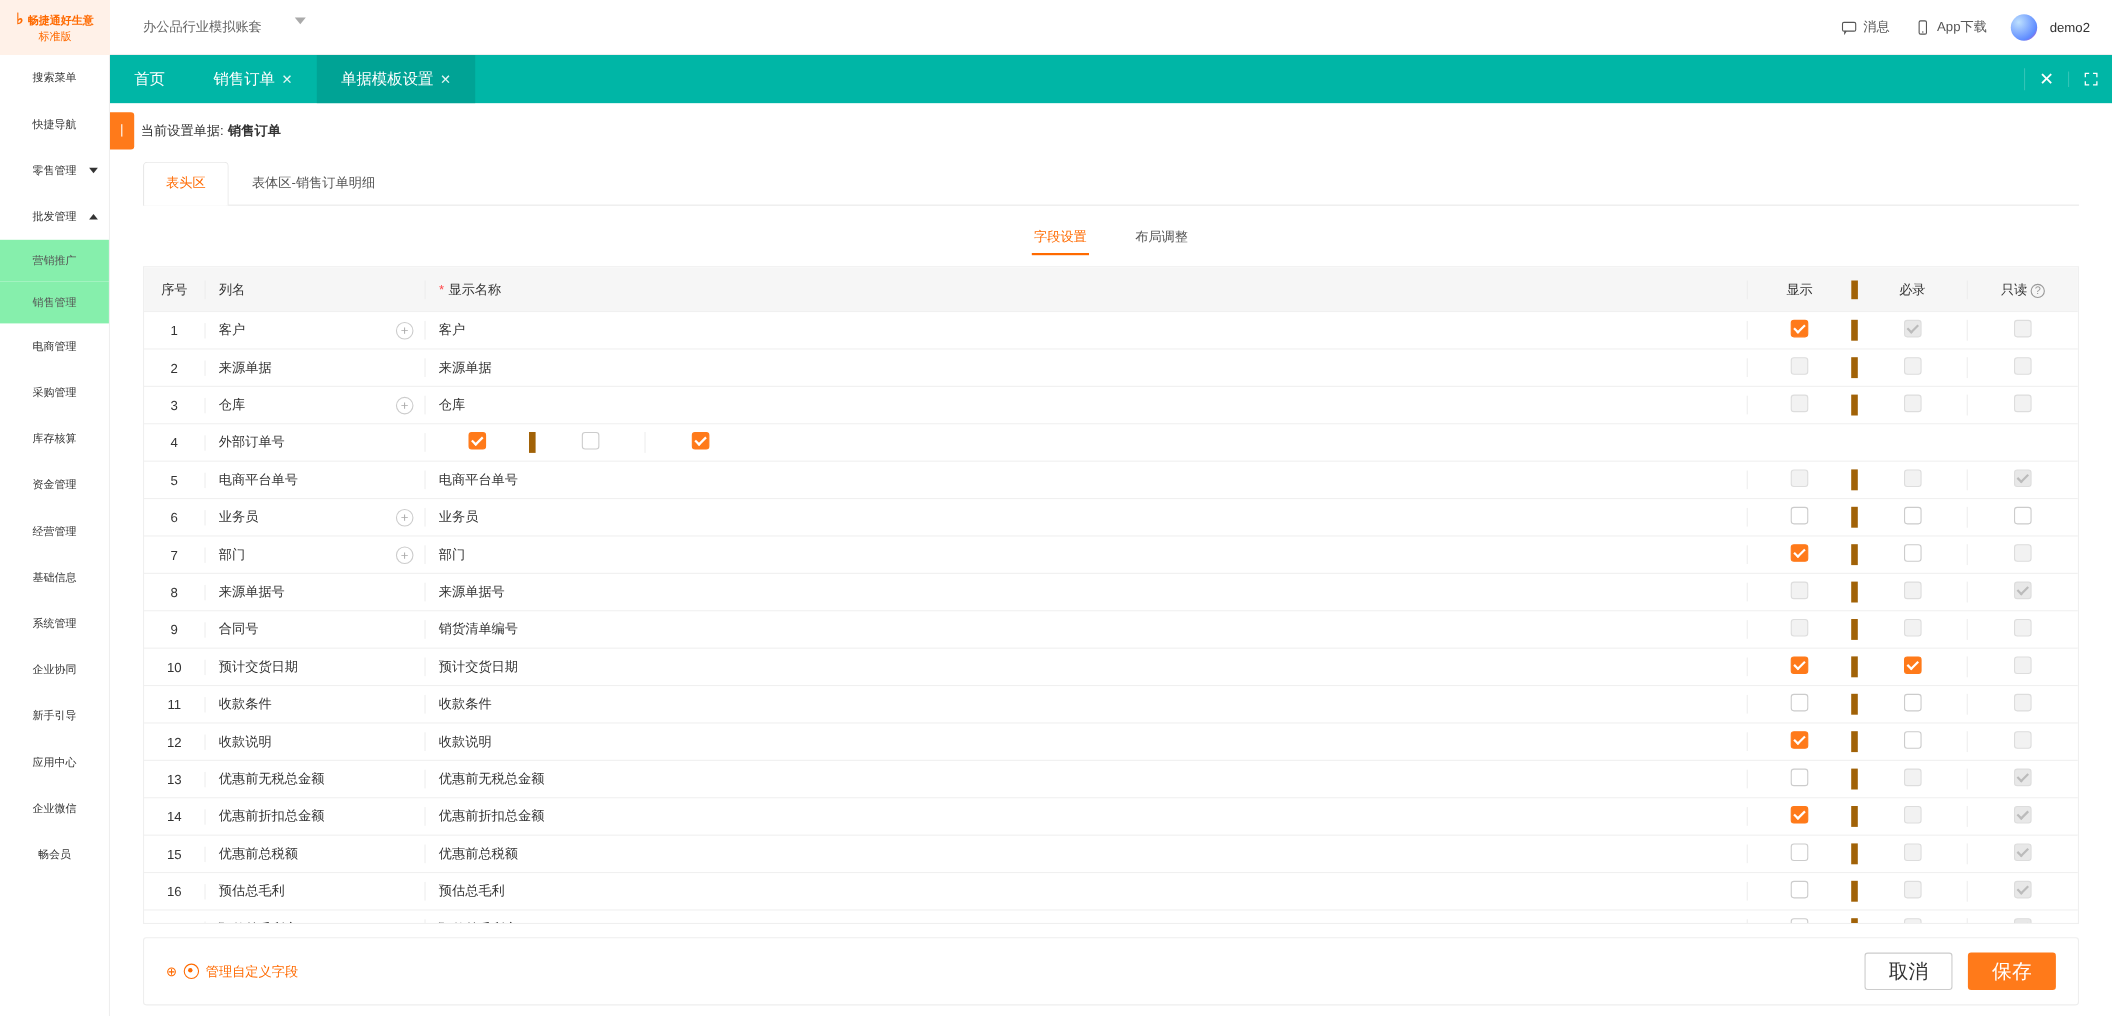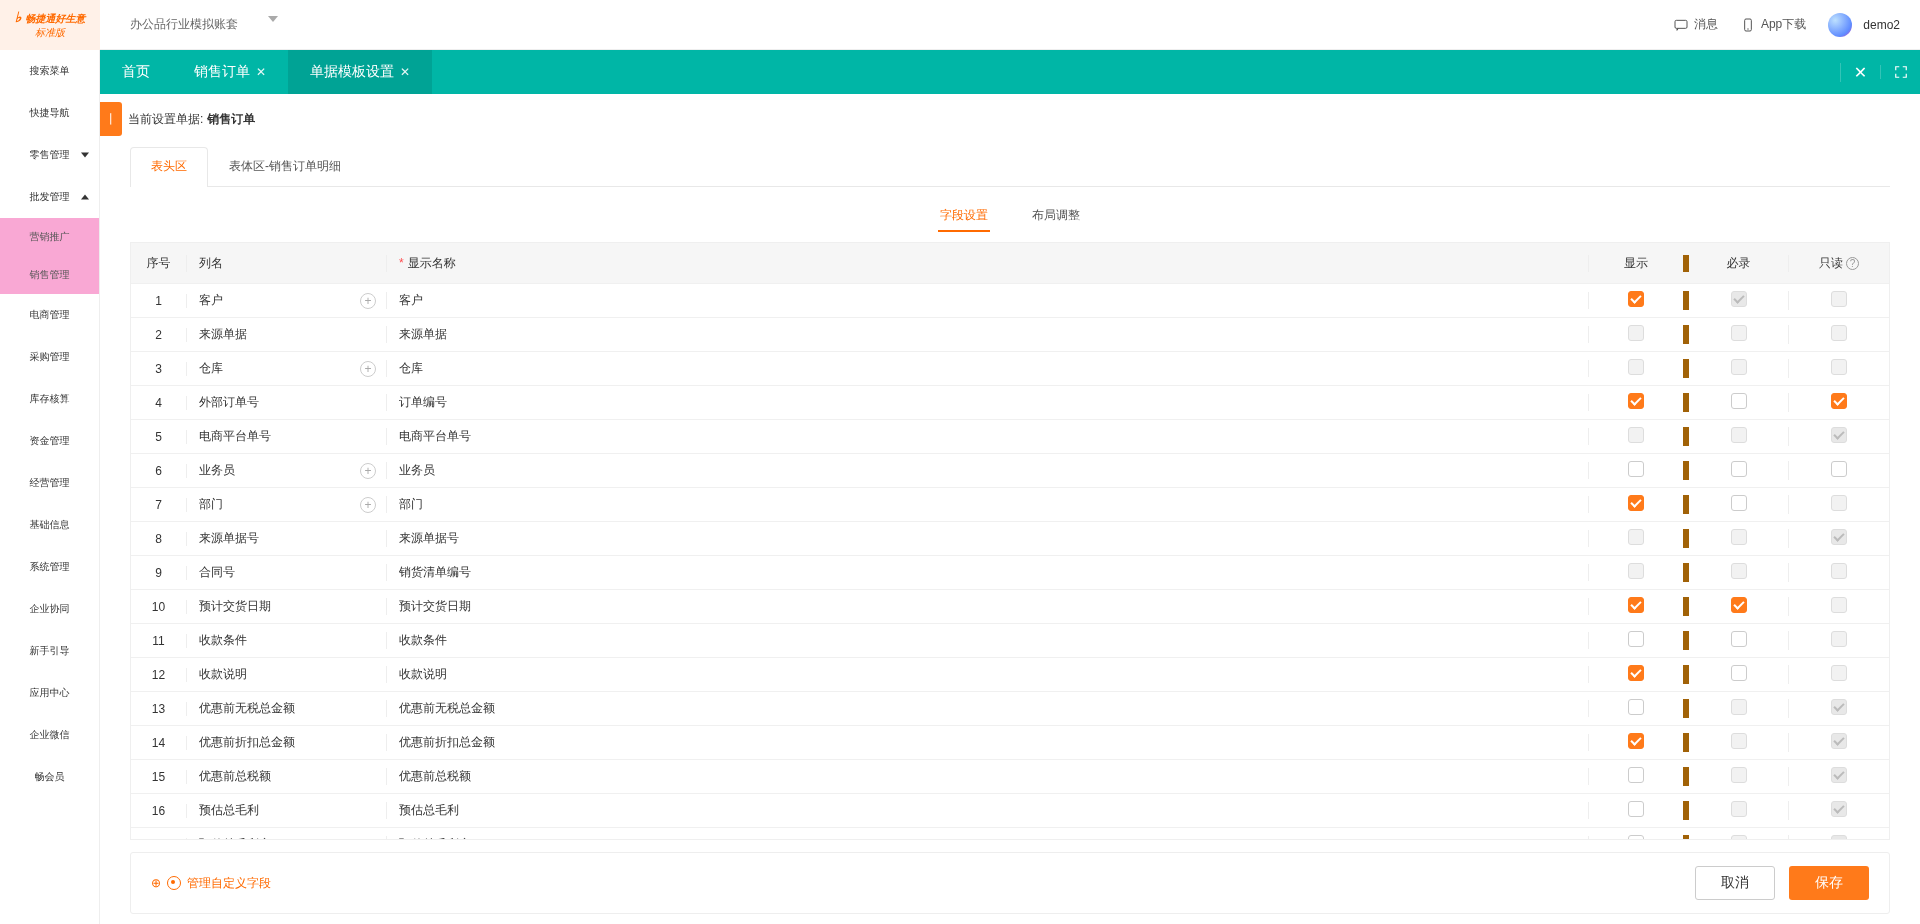--- a/index.html
+++ b/index.html
@@ -1,20 +1,20 @@
 <!DOCTYPE html>
 <html><head>
 <meta charset="utf-8">
 <style>
   * { margin: 0; padding: 0; box-sizing: border-box; }
   body { font-family: "Microsoft YaHei", Arial, sans-serif; font-size: 12px; color: #333; background: #fff; overflow: hidden; width: 1920px; height: 924px; }
 
   
   .top-header { height: 50px; display: flex; align-items: center; padding: 0 20px 0 0; border-bottom: 1px solid #eee; }
-  .logo-box { width: 100px; height: 50px; background: #fff1e8; display: flex; flex-direction: column; align-items: center; justify-content: center; font-style: italic; }
+  .logo-box { width: 100px; height: 50px; background: #fff1e8; display: flex; flex-direction: column; align-items: center; justify-content: center; }
   .logo-icon { color: #ff6a00; font-weight: bold; font-size: 14px; }
   .logo-sub { font-size: 10px; color: #ff6a00; }
   .account-select { margin-left: 30px; color: #666; display: flex; align-items: flex-start; gap: 30px; cursor: pointer; }
   .spacer { flex: 1; }
   .top-actions { display: flex; align-items: center; gap: 22px; }
   .top-action { display: flex; align-items: center; gap: 5px; cursor: pointer; color: #555; }
   .avatar { width: 24px; height: 24px; border-radius: 50%; background: radial-gradient(circle at 30% 30%, #bde0fe, #5e8bff 70%, #e3a); }
   .user-block { display: flex; align-items: center; gap: 11px; cursor: pointer; }
 
   
@@ -27,21 +27,21 @@
   .tabbar-btn.c { border-left: 1px solid rgba(255,255,255,.2); }
   .tabbar-btn.f { border-left: 1px solid rgba(255,255,255,.2); }
 
   
   .layout { display: flex; height: calc(924px - 50px); }
   .sidebar { width: 100px; border-right: 1px solid #eee; background: #fff; display: flex; flex-direction: column; padding-top: 0; font-size: 10px; }
   .side-item { padding: 14px 10px; text-align: center; color: #333; cursor: pointer; position: relative; }
   .side-item.expandable::after { content: ""; position: absolute; right: 10px; top: 50%; width: 0; height: 0; border-left: 4px solid transparent; border-right: 4px solid transparent; }
   .side-item.collapsed::after { border-top: 5px solid #333; transform: translateY(-50%); }
   .side-item.expanded::after { border-bottom: 5px solid #333; transform: translateY(-50%); }
-  .side-sub { padding: 12px 0; text-align: center; color: #555; cursor: pointer; background: #f9a8d4; }
+  .side-sub { padding: 12px 0; text-align: center; color: #555; cursor: pointer; background: #86efac; }
 
   
   .main { flex: 1; display: flex; flex-direction: column; background: #fff; position: relative; height: calc(924px - 50px - 44px); }
   .page-wrap { flex:1; display:flex; flex-direction:column; overflow:hidden; }
 
   .current-bar { display: flex; align-items: center; margin: 8px 0 0 0; }
   .cb-handle { width: 22px; height: 34px; background: #ff7a1a; color: #fff; display: flex; align-items: center; justify-content: center; font-size: 12px; cursor: pointer; border-radius: 0 3px 3px 0; }
   .cb-text { margin-left: 6px; color: #333; }
   .cb-strong { font-weight: bold; margin-left: 4px; }
 
@@ -76,21 +76,21 @@
   .cb.disabled { background:#f2f2f2; border-color:#ddd; cursor:not-allowed; }
   .cb.disabled.checked { background:#e8e8e8; border-color:#ddd; }
   .cb.disabled.checked::after { border-color:#bbb; }
 
   
   .footer { height: 62px; margin: 12px 30px 10px 30px; border:1px solid #eee; border-radius: 3px; display:flex; align-items:center; padding: 0 20px; justify-content: space-between; }
   .footer-left { display:flex; align-items:center; gap:6px; color:#ff6a00; cursor:pointer; }
   .gear { width:14px; height:14px; border:1.5px solid #ff6a00; border-radius:50%; position:relative; display:inline-block; }
   .gear::before { content:""; position:absolute; width:4px; height:4px; background:#ff6a00; border-radius:50%; left:3px; top:3px; }
   .footer-btns { display:flex; gap:14px; }
-  .btn { min-width: 80px; height:34px; display:flex; align-items:center; justify-content:center; border-radius:3px; cursor:pointer; font-size:14px; }
+  .btn { min-width: 80px; height:34px; display:flex; align-items:center; justify-content:center; border-radius:3px; cursor:pointer; font-size:18px; }
   .btn-default { border:1px solid #ccc; background:#fff; color:#333; }
   .btn-primary { background:#ff7a1a; color:#fff; }
 
   
   .tbody::-webkit-scrollbar { width:8px; }
   .tbody::-webkit-scrollbar-thumb { background:#ccc; border-radius:4px; }
 
   svg.ic { width:16px; height:16px; }
   .chev { width:0;height:0;border-left:5px solid transparent;border-right:5px solid transparent;border-top:6px solid #aaa;display:inline-block; }
 </style>
@@ -233,21 +233,20 @@
               <div class="col-disp">仓库</div>
               <div class="col-show"><span class="cb disabled"></span></div>
               <div class="col-req"><span class="cb disabled"></span></div>
               <div class="col-ro"><span class="cb disabled"></span></div>
             </div>
             <div class="trow">
               <div class="col-idx">4</div>
               <div class="col-name">
                 <span>外部订单号</span>
               </div>
-              <div class="col-disp">订单编号</div>
               <div class="col-show"><span class="cb checked"></span></div>
               <div class="col-req"><span class="cb"></span></div>
               <div class="col-ro"><span class="cb checked"></span></div>
             </div>
             <div class="trow">
               <div class="col-idx">5</div>
               <div class="col-name">
                 <span>电商平台单号</span>
               </div>
               <div class="col-disp">电商平台单号</div>

